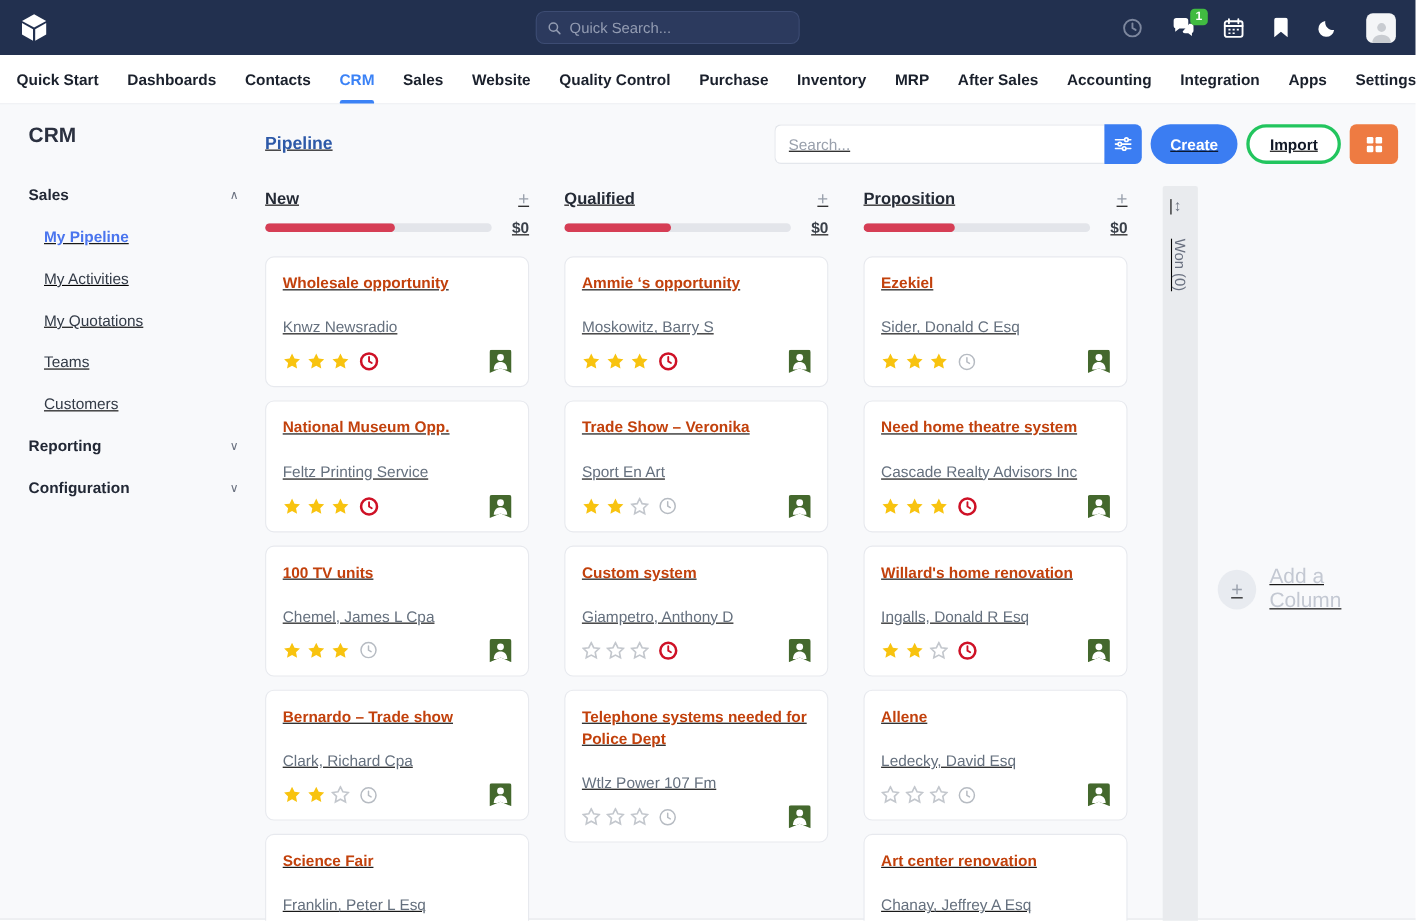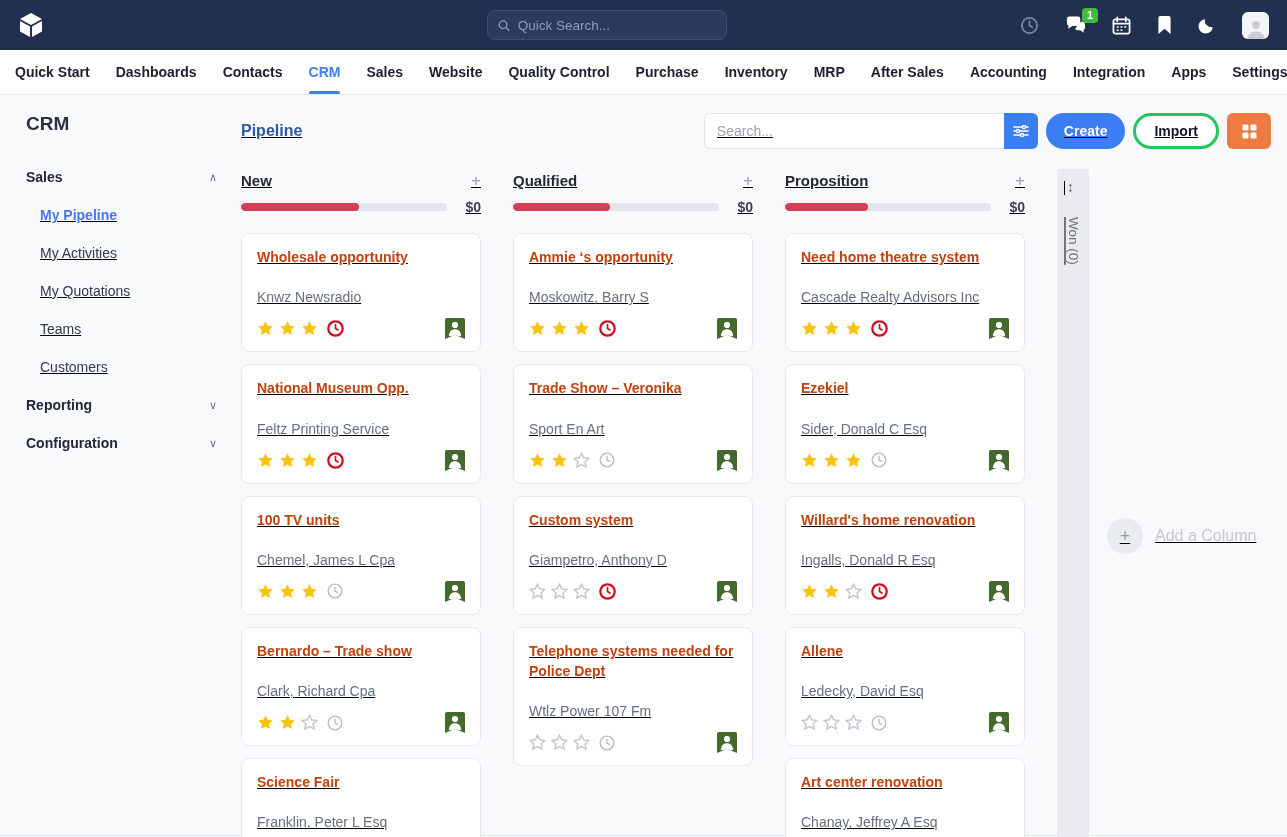--- a/index.html
+++ b/index.html
@@ -64,21 +64,21 @@
   .stars { display:flex; align-items:center; gap:5px; margin-right:8px; }
   .badge-right { margin-left:auto; display:flex; }
 
   
   .collapsed-col { width:32px; flex:0 0 32px; background:#e9ebee; border-radius:2px; margin-right:18px; display:flex; flex-direction:column; align-items:center; padding-top:12px; cursor:pointer; }
   .collapsed-arrow { color:#6c7380; font-size:14px; writing-mode:vertical-rl; }
   .collapsed-label { writing-mode:vertical-rl; color:#6a7180; font-size:13.5px; margin-top:22px; white-space:nowrap; }
 
   .add-column { display:flex; align-items:center; gap:12px; margin-top:14px; }
   .add-col-circle { width:36px; height:36px; border-radius:50%; background:#e8ebf0; color:#9aa1ad; display:flex; align-items:center; justify-content:center; font-size:18px; cursor:pointer; }
-  .add-col-label { font-size:16px; color:#c3c8d2; }
+  .add-col-label { font-size:19px; color:#c3c8d2; }
 
   svg { display:block; }
 </style>
 </head>
 <body>
 
 <header class="topbar">
   <div class="logo">
     <svg width="28" height="28" viewBox="0 0 28 28">
       <g fill="#ffffff">
@@ -706,20 +706,64 @@
       <span class="kplus">+</span>
     </div>
     <div class="kprog">
       <div class="ktrack">
               <div class="kfill" style="width: 40%;"></div>
             </div>
       <span class="kamount">$0</span>
     </div>
     <div class="kcards">
   <div class="kcard">
+    <div class="title">Ezekiel</div>
+    <div class="contact">Sider, Donald C Esq</div>
+    <div class="kfoot">
+      <span class="stars">
+                  <span>
+                    <svg width="17" height="17" viewBox="0 0 16 16">
+                      <path d="M8 1.2 L10.1 5.5 L14.8 6.1 L11.4 9.4 L12.3 14.1 L8 11.8 L3.7 14.1 L4.6 9.4 L1.2 6.1 L5.9 5.5 Z" fill="#f8c30f"></path>
+                    </svg>
+                  </span>
+                  <span>
+                    <svg width="17" height="17" viewBox="0 0 16 16">
+                      <path d="M8 1.2 L10.1 5.5 L14.8 6.1 L11.4 9.4 L12.3 14.1 L8 11.8 L3.7 14.1 L4.6 9.4 L1.2 6.1 L5.9 5.5 Z" fill="#f8c30f"></path>
+                    </svg>
+                  </span>
+                  <span>
+                    <svg width="17" height="17" viewBox="0 0 16 16">
+                      <path d="M8 1.2 L10.1 5.5 L14.8 6.1 L11.4 9.4 L12.3 14.1 L8 11.8 L3.7 14.1 L4.6 9.4 L1.2 6.1 L5.9 5.5 Z" fill="#f8c30f"></path>
+                    </svg>
+                  </span>
+                </span>
+      <span class="clock">
+                  <svg width="18" height="18" viewBox="0 0 20 20">
+                    <circle cx="10" cy="10" r="7.6" fill="none" stroke="#b6bbc2" stroke-width="1.5"></circle>
+                    <path d="M10 5.8 V10 L12.6 11.6" fill="none" stroke="#b6bbc2" stroke-width="1.5" stroke-linecap="round"></path>
+                  </svg>
+                </span>
+      <span class="badge-right">
+                  <svg width="20" height="21" viewBox="0 0 20 21">
+                    <defs>
+                      <clipPath id="bclip">
+                        <path d="M2 0 H18 A2 2 0 0 1 20 2 V21 L10 16.8 0 21 V2 A2 2 0 0 1 2 0 Z"></path>
+                      </clipPath>
+                    </defs>
+                    <path d="M2 0 H18 A2 2 0 0 1 20 2 V21 L10 16.8 0 21 V2 A2 2 0 0 1 2 0 Z" fill="#44682d"></path>
+                    <g clip-path="url(#bclip)" fill="#ffffff">
+                      <circle cx="10" cy="7" r="3.1"></circle>
+                      <path d="M3.8 18 C4.2 13.2 6.6 11.2 10 11.2 C13.4 11.2 15.8 13.2 16.2 18 Z"></path>
+                    </g>
+                  </svg>
+                </span>
+    </div>
+  </div>
+
+  <div class="kcard">
     <div class="title">Need home theatre system</div>
     <div class="contact">Cascade Realty Advisors Inc</div>
     <div class="kfoot">
       <span class="stars">
                   <span>
                     <svg width="17" height="17" viewBox="0 0 16 16">
                       <path d="M8 1.2 L10.1 5.5 L14.8 6.1 L11.4 9.4 L12.3 14.1 L8 11.8 L3.7 14.1 L4.6 9.4 L1.2 6.1 L5.9 5.5 Z" fill="#f8c30f"></path>
                     </svg>
                   </span>
                   <span>
@@ -730,64 +774,20 @@
                   <span>
                     <svg width="17" height="17" viewBox="0 0 16 16">
                       <path d="M8 1.2 L10.1 5.5 L14.8 6.1 L11.4 9.4 L12.3 14.1 L8 11.8 L3.7 14.1 L4.6 9.4 L1.2 6.1 L5.9 5.5 Z" fill="#f8c30f"></path>
                     </svg>
                   </span>
                 </span>
       <span class="clock">
                   <svg width="19" height="19" viewBox="0 0 20 20">
                     <circle cx="10" cy="10" r="7.6" fill="none" stroke="#ce1126" stroke-width="2.4"></circle>
                     <path d="M10 5.8 V10 L12.6 11.6" fill="none" stroke="#ce1126" stroke-width="1.8" stroke-linecap="round"></path>
-                  </svg>
-                </span>
-      <span class="badge-right">
-                  <svg width="20" height="21" viewBox="0 0 20 21">
-                    <defs>
-                      <clipPath id="bclip">
-                        <path d="M2 0 H18 A2 2 0 0 1 20 2 V21 L10 16.8 0 21 V2 A2 2 0 0 1 2 0 Z"></path>
-                      </clipPath>
-                    </defs>
-                    <path d="M2 0 H18 A2 2 0 0 1 20 2 V21 L10 16.8 0 21 V2 A2 2 0 0 1 2 0 Z" fill="#44682d"></path>
-                    <g clip-path="url(#bclip)" fill="#ffffff">
-                      <circle cx="10" cy="7" r="3.1"></circle>
-                      <path d="M3.8 18 C4.2 13.2 6.6 11.2 10 11.2 C13.4 11.2 15.8 13.2 16.2 18 Z"></path>
-                    </g>
-                  </svg>
-                </span>
-    </div>
-  </div>
-
-  <div class="kcard">
-    <div class="title">Ezekiel</div>
-    <div class="contact">Sider, Donald C Esq</div>
-    <div class="kfoot">
-      <span class="stars">
-                  <span>
-                    <svg width="17" height="17" viewBox="0 0 16 16">
-                      <path d="M8 1.2 L10.1 5.5 L14.8 6.1 L11.4 9.4 L12.3 14.1 L8 11.8 L3.7 14.1 L4.6 9.4 L1.2 6.1 L5.9 5.5 Z" fill="#f8c30f"></path>
-                    </svg>
-                  </span>
-                  <span>
-                    <svg width="17" height="17" viewBox="0 0 16 16">
-                      <path d="M8 1.2 L10.1 5.5 L14.8 6.1 L11.4 9.4 L12.3 14.1 L8 11.8 L3.7 14.1 L4.6 9.4 L1.2 6.1 L5.9 5.5 Z" fill="#f8c30f"></path>
-                    </svg>
-                  </span>
-                  <span>
-                    <svg width="17" height="17" viewBox="0 0 16 16">
-                      <path d="M8 1.2 L10.1 5.5 L14.8 6.1 L11.4 9.4 L12.3 14.1 L8 11.8 L3.7 14.1 L4.6 9.4 L1.2 6.1 L5.9 5.5 Z" fill="#f8c30f"></path>
-                    </svg>
-                  </span>
-                </span>
-      <span class="clock">
-                  <svg width="18" height="18" viewBox="0 0 20 20">
-                    <circle cx="10" cy="10" r="7.6" fill="none" stroke="#b6bbc2" stroke-width="1.5"></circle>
-                    <path d="M10 5.8 V10 L12.6 11.6" fill="none" stroke="#b6bbc2" stroke-width="1.5" stroke-linecap="round"></path>
                   </svg>
                 </span>
       <span class="badge-right">
                   <svg width="20" height="21" viewBox="0 0 20 21">
                     <defs>
                       <clipPath id="bclip">
                         <path d="M2 0 H18 A2 2 0 0 1 20 2 V21 L10 16.8 0 21 V2 A2 2 0 0 1 2 0 Z"></path>
                       </clipPath>
                     </defs>
                     <path d="M2 0 H18 A2 2 0 0 1 20 2 V21 L10 16.8 0 21 V2 A2 2 0 0 1 2 0 Z" fill="#44682d"></path>

